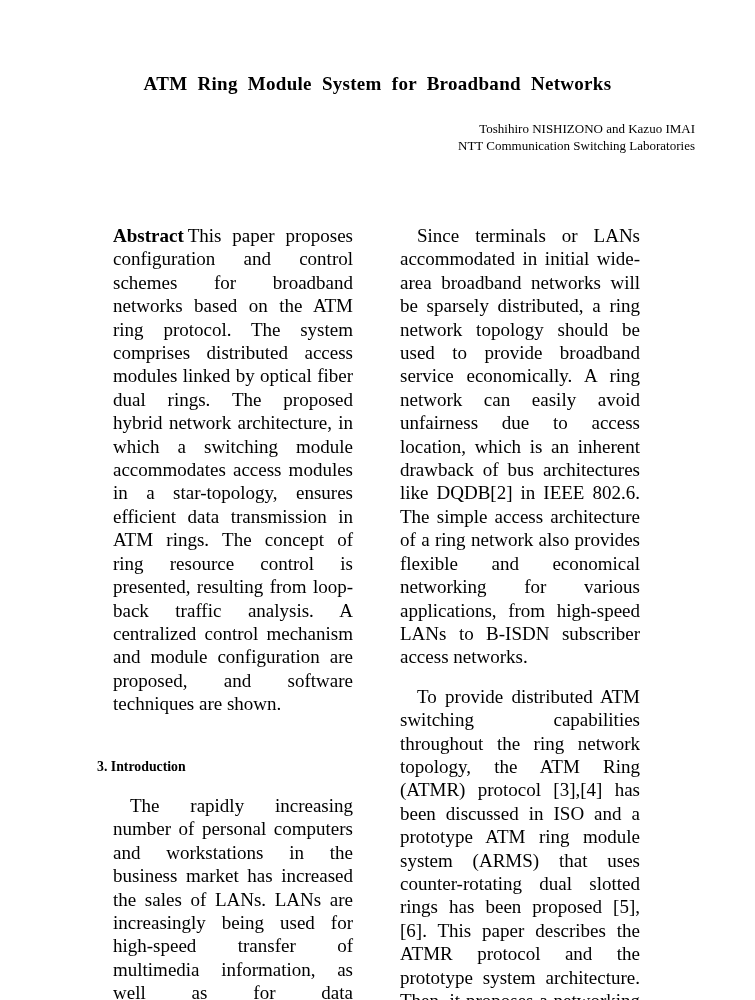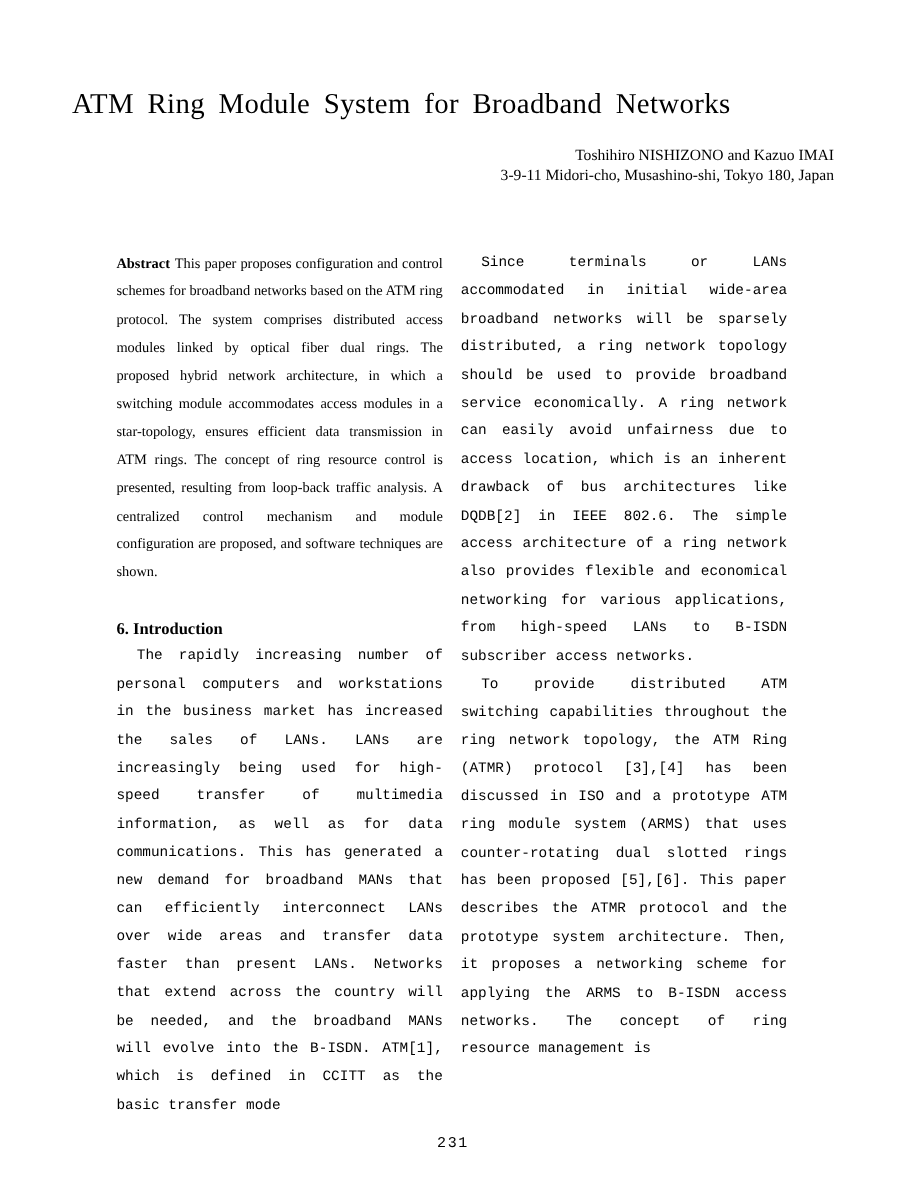--- a/index.html
+++ b/index.html
@@ -23,22 +23,23 @@
     height: 1000px;
     background: #fff;
   }
 
   
   .paper-title {
     position: absolute;
     left: 60px;
     top: 74px;
     width: 635px;
-    font-size: 24px;
-    font-weight: normal;
+    text-align: center;
+    font-size: 19px;
+    font-weight: bold;
     letter-spacing: 0.3px;
     word-spacing: 5px;
     line-height: 1.1;
   }
 
   .authors-block {
     position: absolute;
     left: 60px;
     top: 120px;
     width: 635px;
@@ -58,28 +59,28 @@
   }
   .col {
     position: absolute;
     top: 0;
     width: 272px;
   }
   .col-left  { left: 0; }
   .col-right { left: 287px; }
 
   p.para {
-    margin: 0;
-    font-size: 12px;
+    margin: 16px;
+    font-size: 19px;
     line-height: 23.4px;
     text-align: justify;
     text-justify: inter-word;
     hyphens: none;
   }
-  p.para.indent { text-indent: 17px; font-family: Liberation Mono, monospace; }
+  p.para.indent { text-indent: 17px; }
 
   .lead-label {
     font-weight: bold;
     margin-right: 4px;
   }
 
   h2.section-heading {
     margin: 0;
     font-size: 13.8px;
     font-weight: bold;
@@ -102,39 +103,38 @@
 </style>
 </head>
 <body>
 
 <div class="page">
 
   <div class="paper-title">ATM Ring Module System for Broadband Networks</div>
 
   <div class="authors-block">
     <div>Toshihiro NISHIZONO and Kazuo IMAI</div>
-    <div>3-9-11 Midori-cho, Musashino-shi, Tokyo 180, Japan</div>
+    <div>NTT Communication Switching Laboratories</div>
   </div>
 
   <div class="columns">
 
     <div class="col col-left">
       <p class="para"><span class="lead-label">Abstract</span><span>This paper proposes configuration and control schemes for broadband networks based on the ATM ring protocol. The system comprises distributed access modules linked by optical fiber dual rings. The proposed hybrid network architecture, in which a switching module accommodates access modules in a star-topology, ensures efficient data transmission in ATM rings. The concept of ring resource control is presented, resulting from loop-back traffic analysis. A centralized control mechanism and module configuration are proposed, and software techniques are shown.</span></p>
 
       <div class="gap-before-heading"></div>
 
-      <h2 class="section-heading">6. Introduction</h2>
+      <h2 class="section-heading">3. Introduction</h2>
 
       <p class="para indent">The rapidly increasing number of personal computers and workstations in the business market has increased the sales of LANs. LANs are increasingly being used for high-speed transfer of multimedia information, as well as for data communications. This has generated a new demand for broadband MANs that can efficiently interconnect LANs over wide areas and transfer data faster than present LANs. Networks that extend across the country will be needed, and the broadband MANs will evolve into the B-ISDN. ATM[1], which is defined in CCITT as the basic transfer mode</p>
     </div>
 
     <div class="col col-right">
 
       <p class="para indent">Since terminals or LANs accommodated in initial wide-area broadband networks will be sparsely distributed, a ring network topology should be used to provide broadband service economically. A ring network can easily avoid unfairness due to access location, which is an inherent drawback of bus architectures like DQDB[2] in IEEE 802.6. The simple access architecture of a ring network also provides flexible and economical networking for various applications, from high-speed LANs to B-ISDN subscriber access networks.</p>
 
       <p class="para indent">To provide distributed ATM switching capabilities throughout the ring network topology, the ATM Ring (ATMR) protocol [3],[4] has been discussed in ISO and a prototype ATM ring module system (ARMS) that uses counter-rotating dual slotted rings has been proposed [5],[6]. This paper describes the ATMR protocol and the prototype system architecture. Then, it proposes a networking scheme for applying the ARMS to B-ISDN access networks. The concept of ring resource management is</p>
     </div>
 
   </div>
 
-  <div class="page-number">231</div>
 
 </div>
 
 </body></html>

